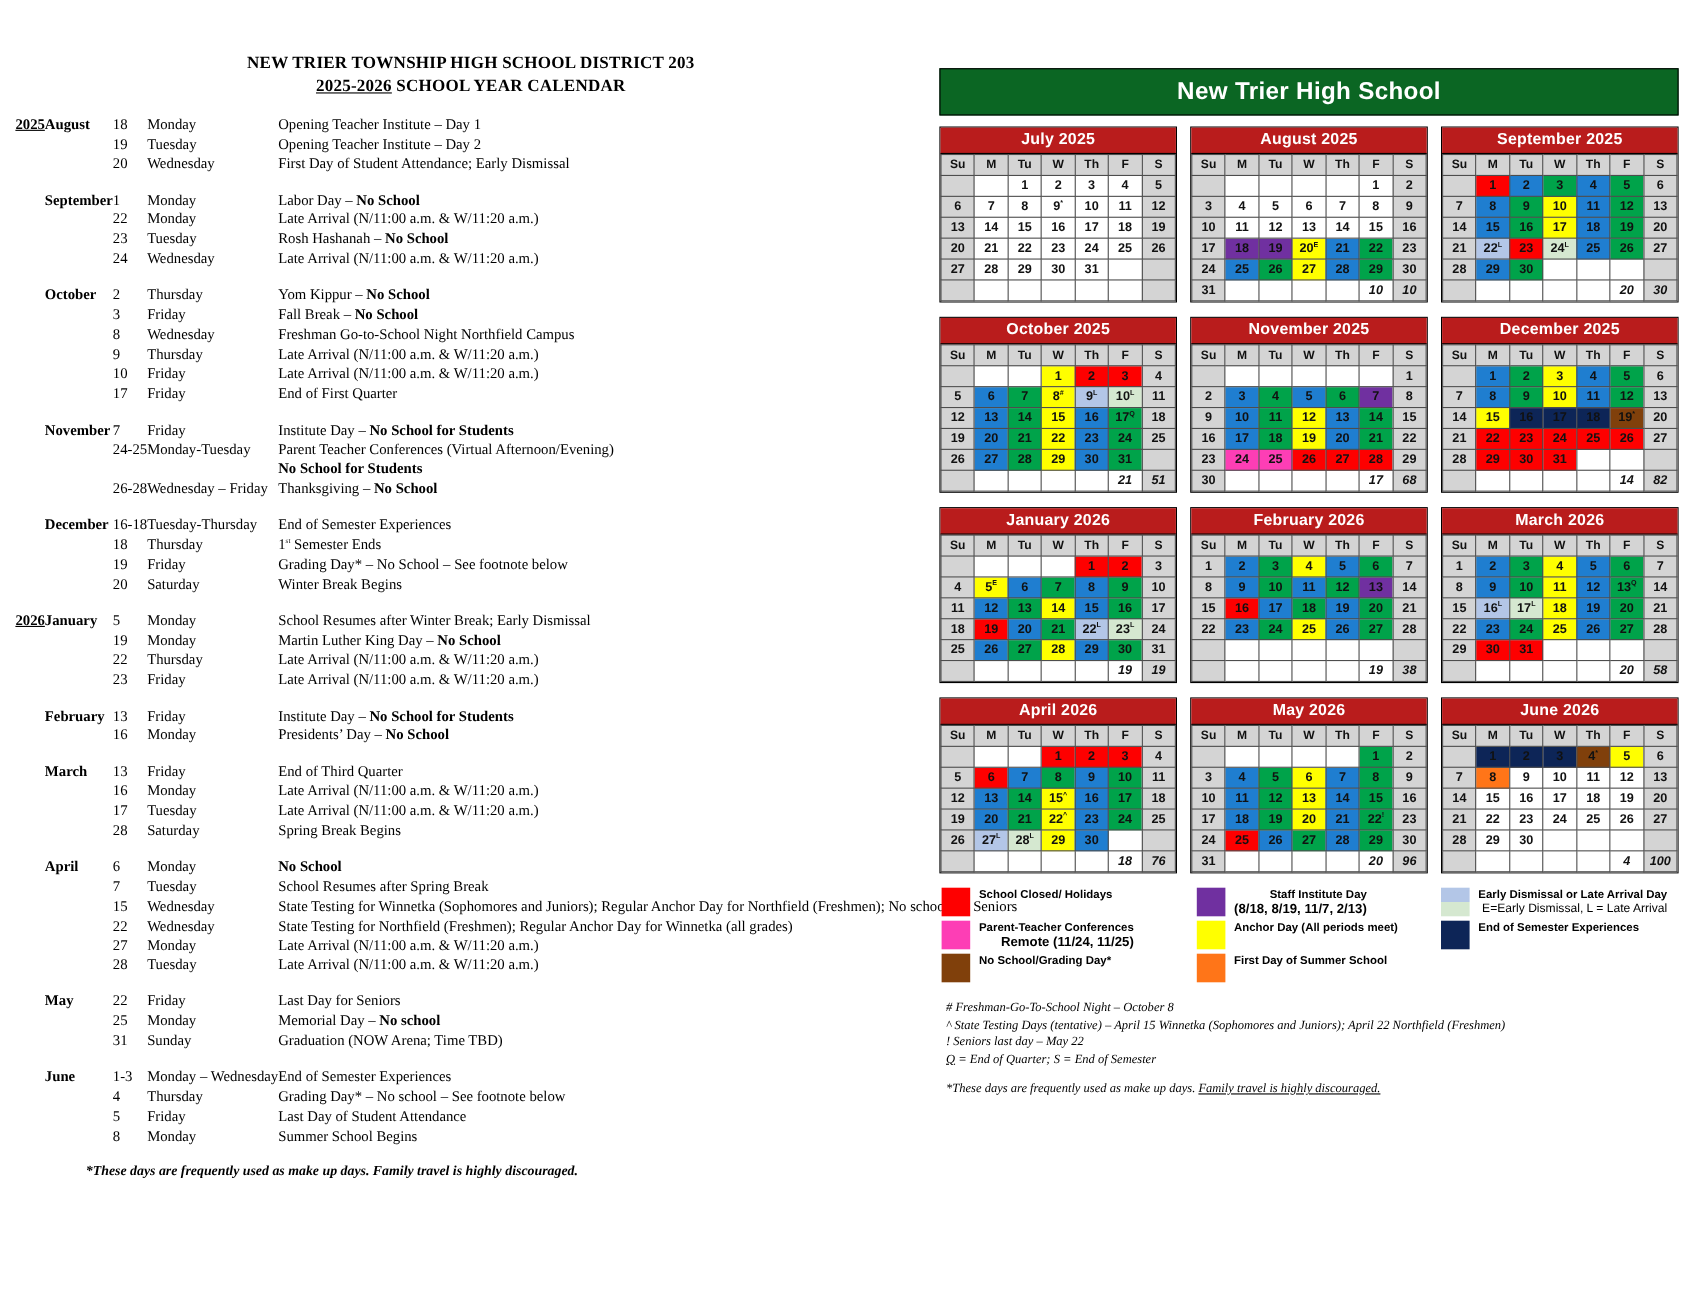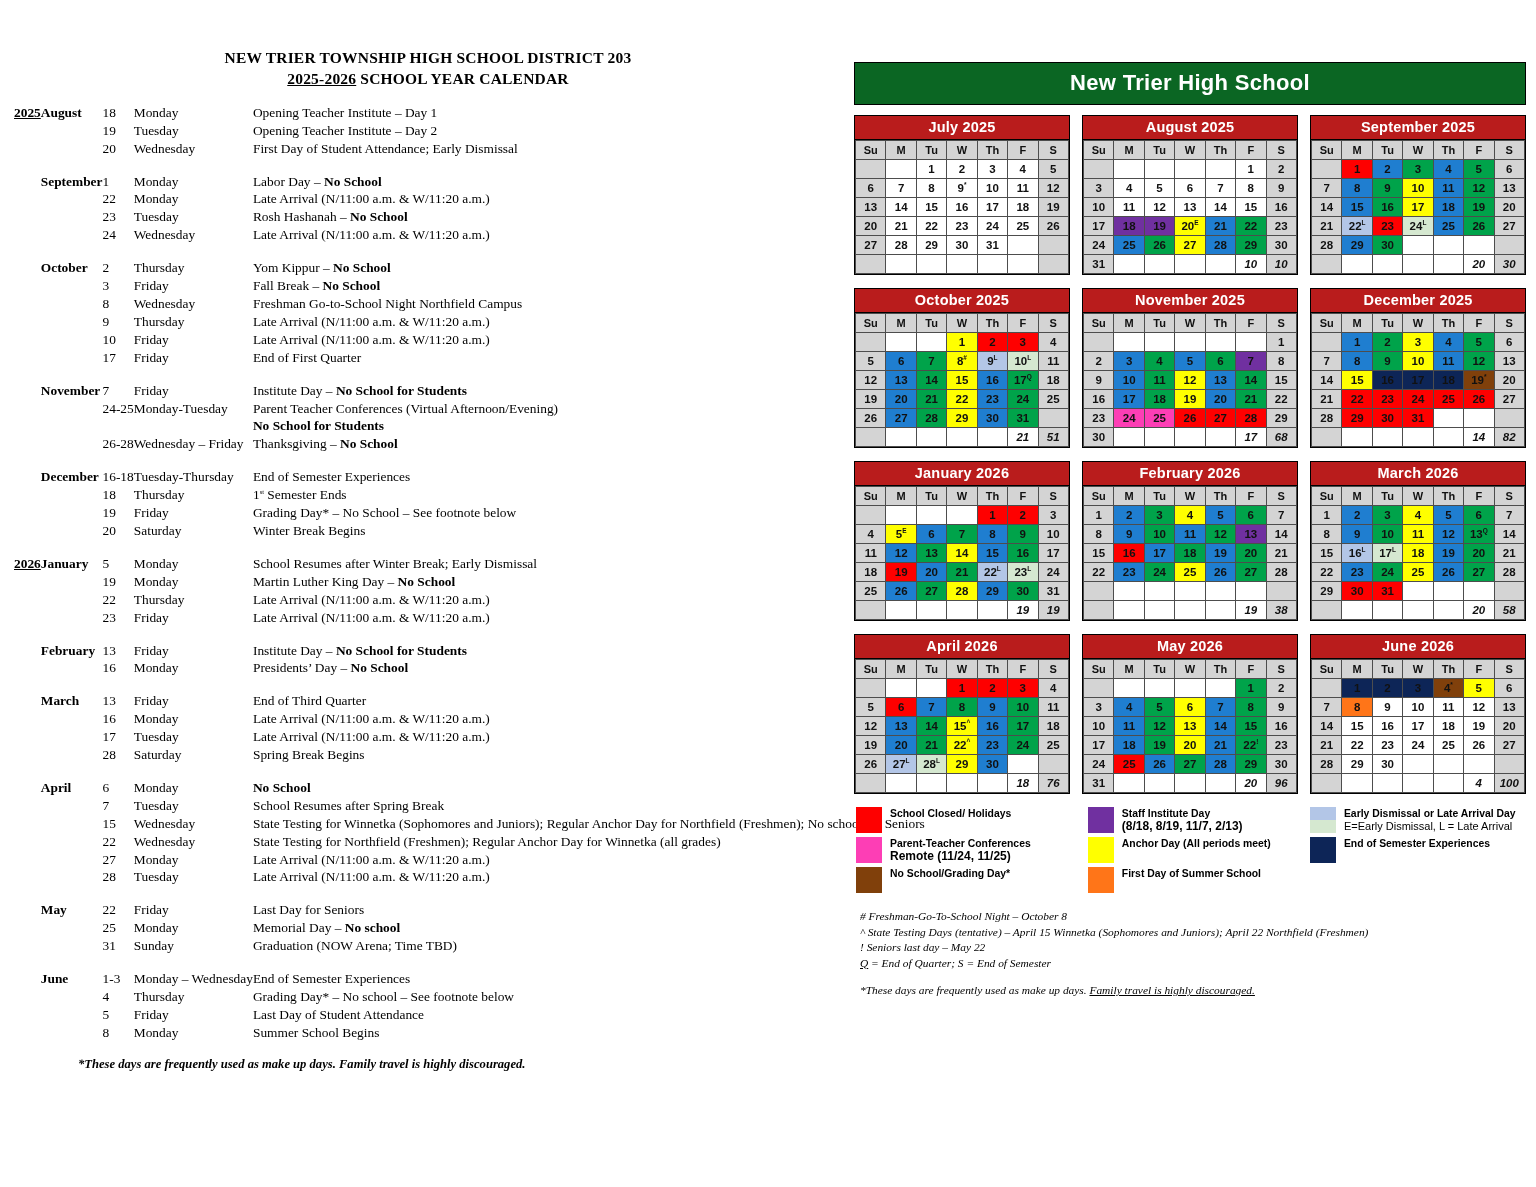--- a/index.html
+++ b/index.html
@@ -94,21 +94,21 @@
   .c-yellow{ background:#ffff00; color:#111; }
   .c-orange{ background:#ff7518; color:#fff; }
   .c-blue  { background:#1f7ed0; color:#fff; }
   .c-green { background:#00a34a; color:#fff; }
   .c-lblue { background:#b3c6e7; color:#111; }
   .c-lgreen{ background:#d5e8d0; color:#111; }
   .c-navy  { background:#0d2557; color:#fff; }
   td sup { font-size:6.5px; vertical-align:super; }
 
   
-  .legend { display:flex; gap:6px; margin-top:4px; padding-left:2px; }
+  .legend { display:flex; gap:6px; margin-top:4px; padding-left:2px;text-align:right; }
   .legend-col { display:flex; flex-direction:column; gap:4px; }
   .legend-col.col1 { width:232px; }
   .legend-col.col2 { width:222px; }
   .legend-col.col3 { width:222px; }
   .legend-item { display:flex; gap:8px; align-items:flex-start; }
   .swatch { width:26px; height:26px; flex:0 0 26px; }
   .legend-text {
     font-size:10.4px; font-weight:bold; line-height:12.4px;
     font-family:"Liberation Sans", sans-serif; color:#000;
     padding-top:1px;

